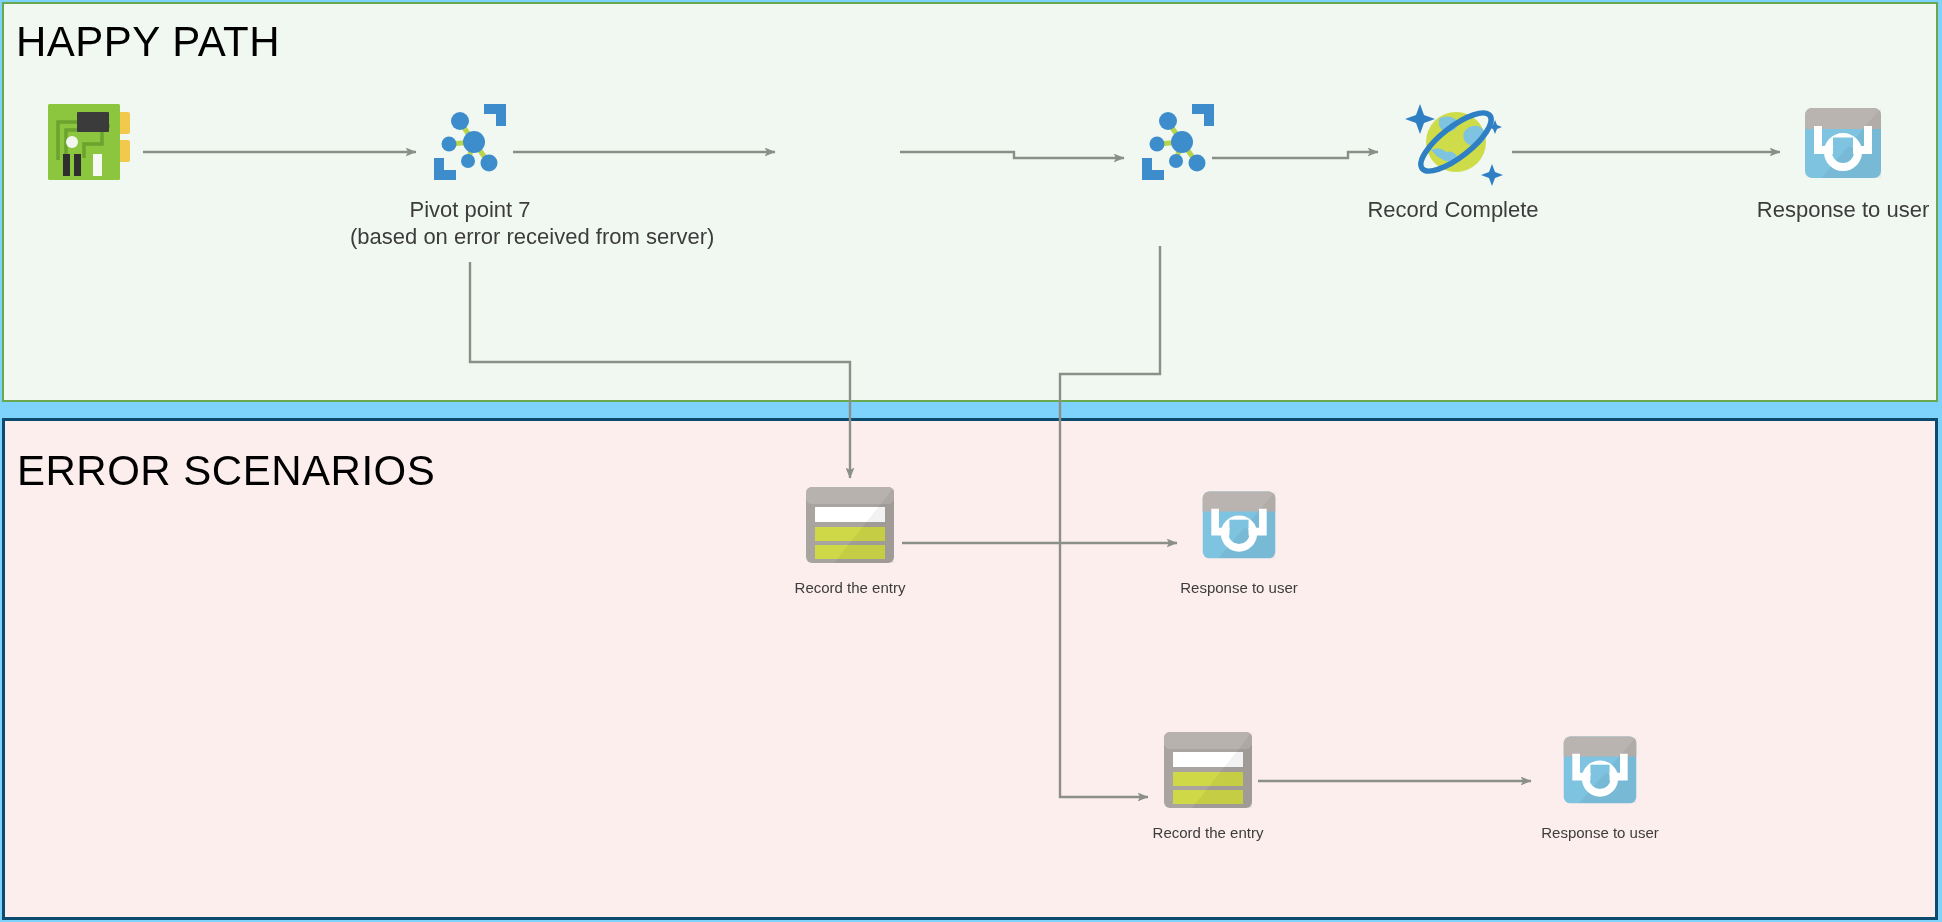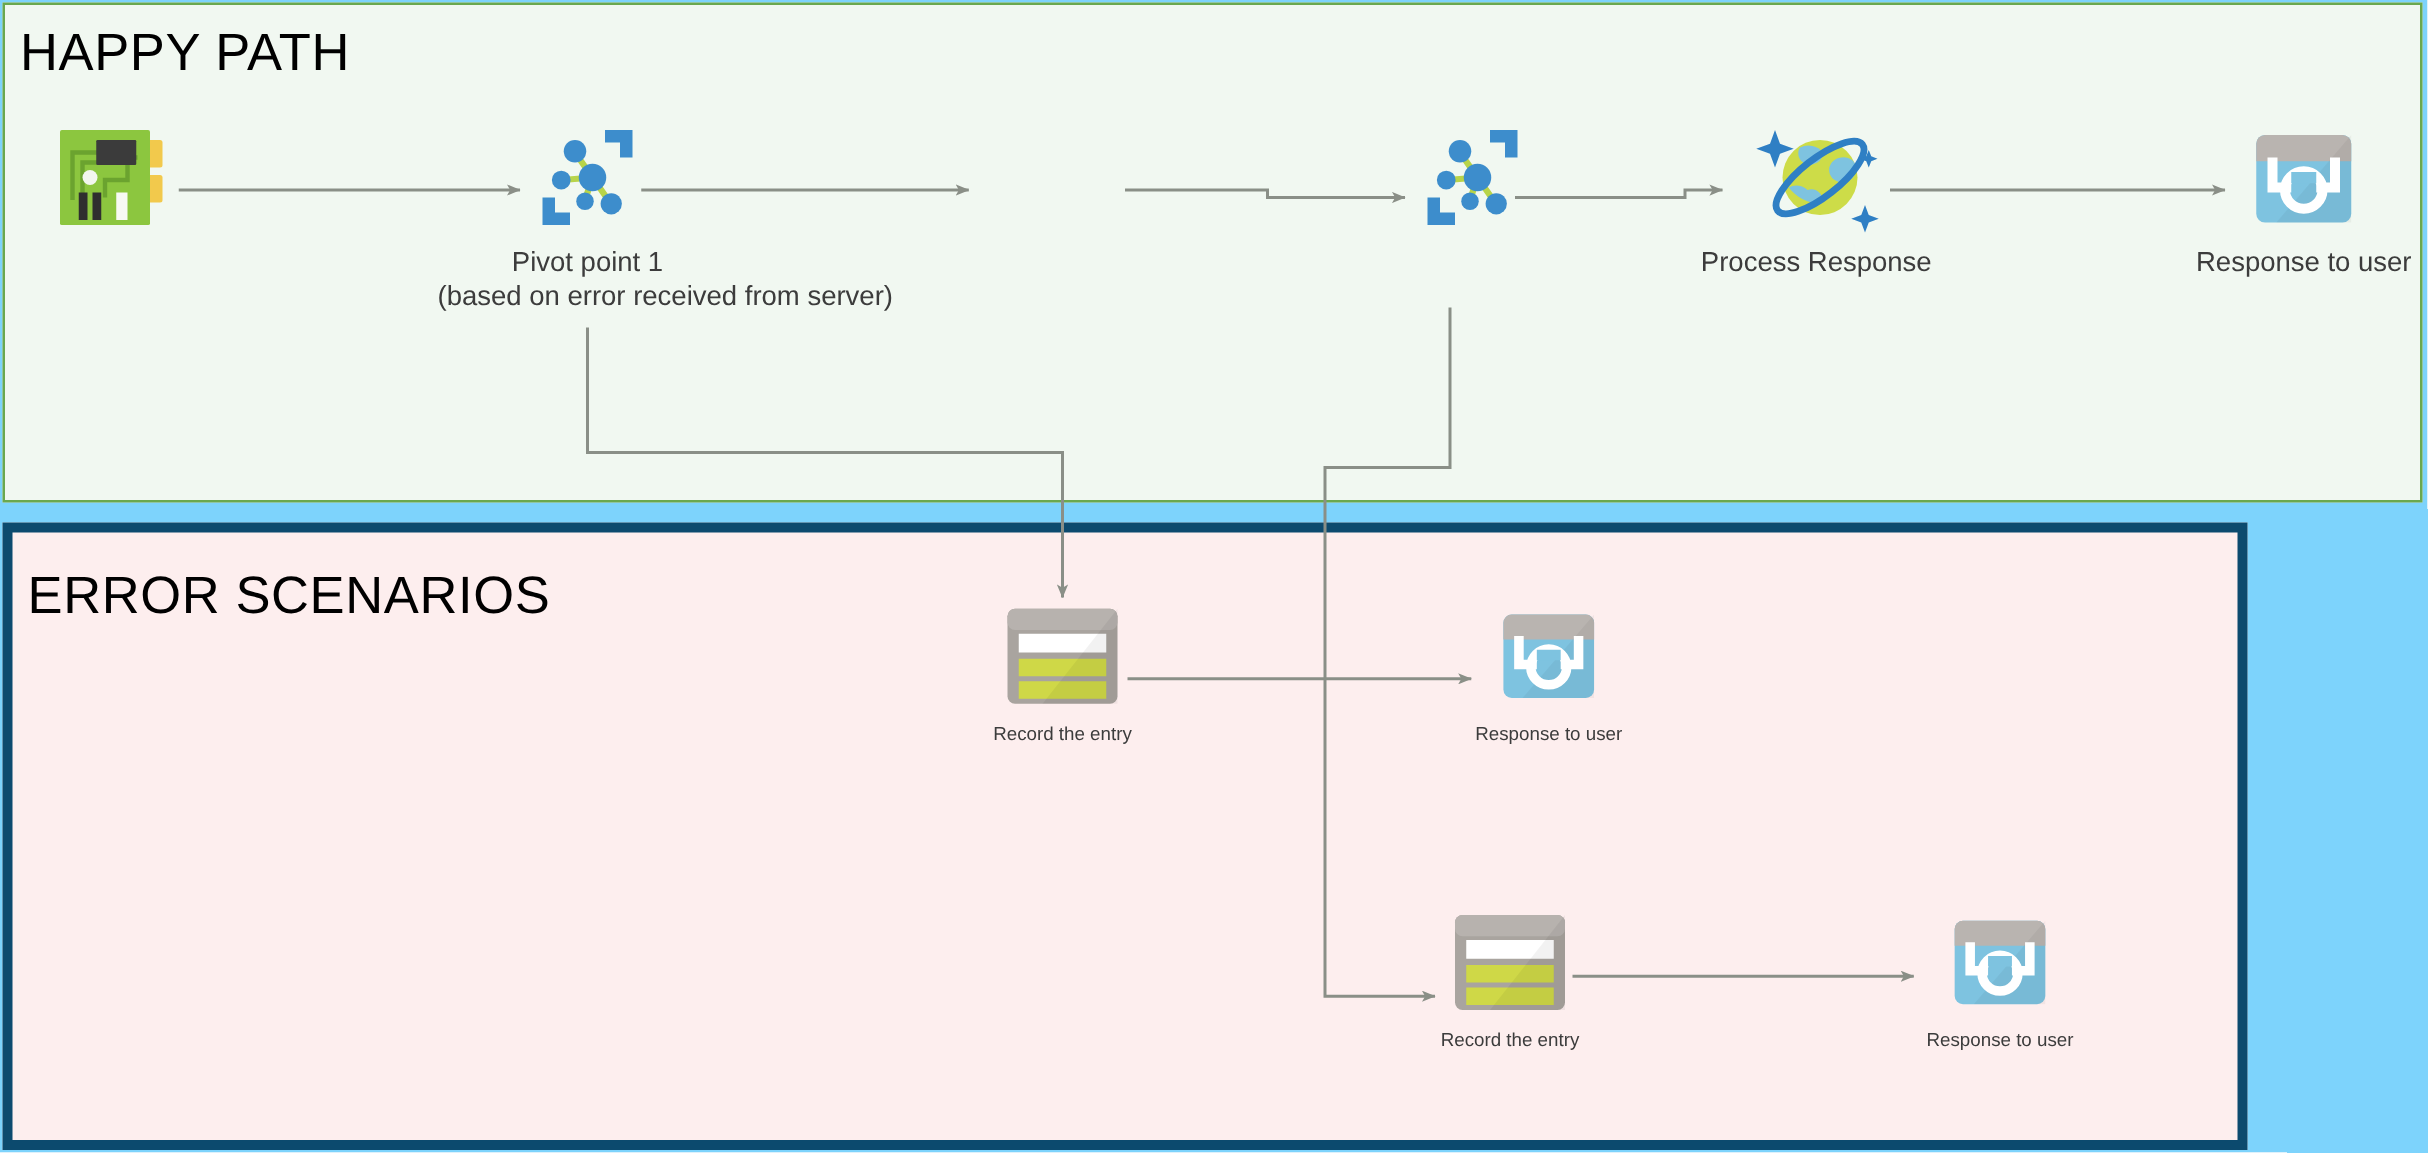--- a/index.html
+++ b/index.html
@@ -27,24 +27,24 @@
     left: 2px;
     top: 2px;
     width: 1936px;
     height: 400px;
     background: #f1f8f1;
     border: 2px solid #6aa84f;
   }
   #error-panel {
     left: 2px;
     top: 418px;
-    width: 1796px;
+    width: 1936px;
     height: 502px;
     background: #fdeeee;
-    border: 8px solid #0c4a6e;
+    border: 3px solid #0c4a6e;
   }
   .panel-title {
     position: absolute;
     left: 12px;
     top: 14px;
     font-size: 42px;
     line-height: 48px;
     color: #000000;
     letter-spacing: 0.5px;
     white-space: nowrap;
@@ -160,21 +160,21 @@
           <line x1="54" y1="46" x2="48" y2="64"></line>
           <line x1="54" y1="46" x2="68" y2="66"></line>
         </g>
         <circle cx="54" cy="46" r="11" fill="#3d8dcc"></circle>
         <circle cx="40" cy="25" r="9" fill="#3d8dcc"></circle>
         <circle cx="29" cy="48" r="7.5" fill="#3d8dcc"></circle>
         <circle cx="48" cy="65" r="7" fill="#3d8dcc"></circle>
         <circle cx="69" cy="67" r="8.5" fill="#3d8dcc"></circle>
       </svg>
     </div>
-    <div class="node-label">Pivot point 1
+    <div class="node-label">Pivot point 7
 (based on error received from server)</div>
   </div>
 
 
   <div class="node" style="left:1178px; top:96px;">
     <div class="icon-wrap">
       <svg width="100" height="92" viewBox="0 0 100 92">
         <path d="M64,8 h22 v22 h-10 v-12 h-12 z" fill="#3d8dcc"></path>
         <path d="M36,84 h-22 v-22 h10 v12 h12 z" fill="#3d8dcc"></path>
         <g stroke="#b8d44a" stroke-width="5" stroke-linecap="round">
@@ -198,21 +198,21 @@
         <circle cx="61" cy="48" r="30" fill="#cddc48"></circle>
         <path d="M45,24 a13,11 0 0 1 18,4 a10,9 0 0 1 -14,9 a12,10 0 0 1 -4,-13 z" fill="#7ec3e0"></path>
         <path d="M36,56 a11,9 0 0 1 15,2 a9,8 0 0 1 11,11 a34,34 0 0 1 -26,-13 z" fill="#7ec3e0"></path>
         <path d="M78,32 a10,9 0 0 1 12,10 a12,12 0 0 1 -9,10 a10,9 0 0 1 -3,-20 z" fill="#7ec3e0"></path>
         <ellipse cx="61" cy="48" rx="43" ry="15" fill="none" stroke="#2f7fc4" stroke-width="5.5" transform="rotate(-38 61 48)"></ellipse>
         <path d="M25,10 l4,11 l11,4 l-11,4 l-4,11 l-4,-11 l-11,-4 l11,-4 z" fill="#2f7fc4"></path>
         <path d="M97,70 l3,8 l8,3 l-8,3 l-3,8 l-3,-8 l-8,-3 l8,-3 z" fill="#2f7fc4"></path>
         <path d="M100,26 l2,5 l5,2 l-5,2 l-2,5 l-2,-5 l-5,-2 l5,-2 z" fill="#2f7fc4"></path>
       </svg>
     </div>
-    <div class="node-label">Process Response</div>
+    <div class="node-label">Record Complete</div>
   </div>
 
   <div class="node" style="left:1843px; top:96px;">
     <div class="icon-wrap">
       <svg width="92" height="88" viewBox="0 0 92 88">
         <rect x="8" y="10" width="76" height="70" rx="7" fill="#7ec3e0"></rect>
         <path d="M8,17 a7,7 0 0 1 7,-7 h62 a7,7 0 0 1 7,7 v14 h-76 z" fill="#b9b4b0"></path>
         <path d="M84,10 L84,80 L24,80 Z" fill="#000000" opacity="0.045"></path>
         <g fill="none" stroke="#ffffff" stroke-width="8" stroke-linecap="butt">
           <path d="M21,28 L21,52 L36,52"></path>

